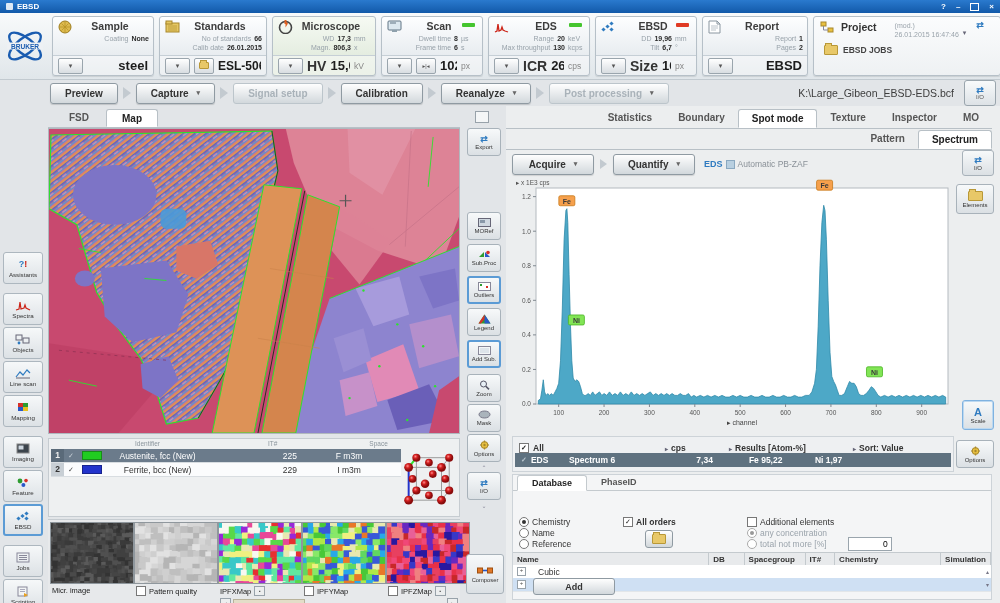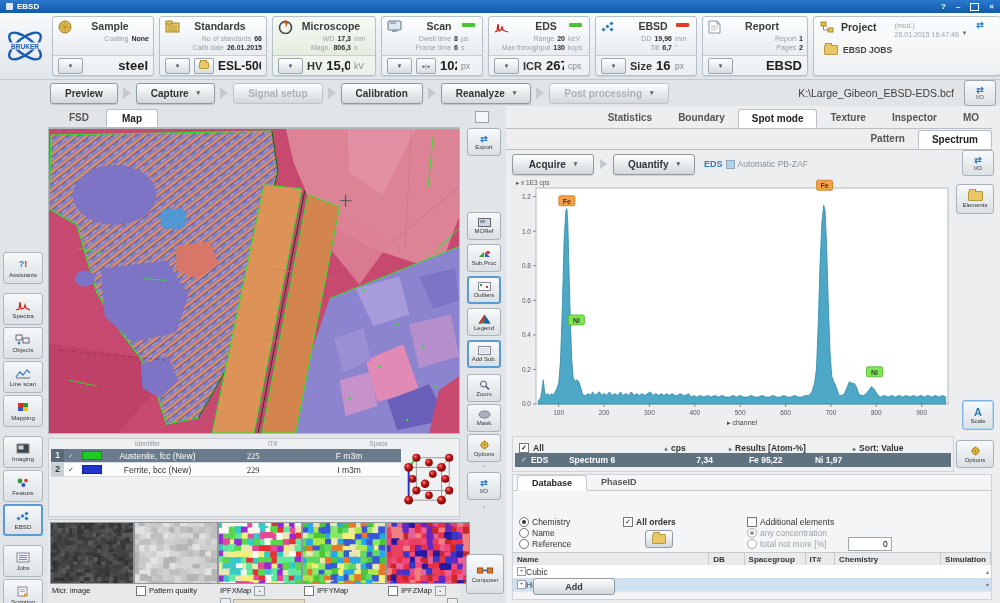--- a/index.html
+++ b/index.html
@@ -28,21 +28,21 @@
   .p-row .rv{color:#2c2c2c;font-weight:bold;}
   .p-row .ru{width:17px;text-align:left;color:#98a2aa;}
   .p-foot{position:absolute;left:0;right:0;bottom:0;height:19px;border-top:1px solid #c6cfd6;display:flex;
           align-items:center;padding:0 5px;gap:4px;background:rgba(255,255,255,.45);border-radius:0 0 3px 3px;}
   .ddbtn{width:23px;height:14px;border:1px solid #9aa5ad;border-radius:2px;background:linear-gradient(#fff,#d8dde1);
          font-size:7px;color:#555;display:flex;align-items:center;justify-content:center;flex:none;}
   .xsbtn{width:18px;height:14px;border:1px solid #9aa5ad;border-radius:2px;background:linear-gradient(#fff,#d8dde1);
          font-size:5.5px;color:#555;display:flex;align-items:center;justify-content:center;flex:none;}
   .big{margin-left:auto;font-size:13px;font-weight:bold;color:#1c1c1c;white-space:nowrap;overflow:hidden;}
   .bigu{width:16px;font-size:8.5px;color:#888;flex:none;}
-  .biglabel{font-size:11px;font-weight:bold;color:#333;}
+  .biglabel{font-size:14px;font-weight:bold;color:#333;}
   .project{background:linear-gradient(#fbfcfd,#eef1f3);width:186px;}
   .proj-row1{position:absolute;top:4px;left:6px;right:6px;display:flex;align-items:flex-start;gap:4px;}
   .proj-title{font-size:10.5px;font-weight:bold;}
   .proj-meta{margin-left:14px;font-size:7px;color:#9aa3ab;line-height:9px;}
   .proj-row2{position:absolute;top:28px;left:10px;display:flex;align-items:center;gap:5px;font-size:8.5px;font-weight:bold;color:#444;}
   .folder{width:12px;height:8px;background:#e8c868;border:1px solid #b89838;border-radius:1px;position:relative;}
   .folder:before{content:"";position:absolute;top:-3px;left:0;width:5px;height:2px;background:#e8c868;border:1px solid #b89838;border-bottom:none;}
   
   .wfrow{position:absolute;top:81px;left:50px;right:4px;height:24px;display:flex;align-items:center;gap:2px;}
   .wfbtn{height:19px;padding:0 14px;border:1px solid #8f9aa2;border-radius:3px;background:linear-gradient(#fefefe,#d2d8dc);
@@ -72,27 +72,27 @@
   .ph-head{position:absolute;top:1px;left:6px;width:344px;display:flex;font-size:6.5px;color:#8a949c;}
   .ph-table{position:absolute;top:10px;left:2px;width:350px;}
   .ph-row{display:flex;align-items:center;height:13px;font-size:8.5px;border-bottom:1px solid #d8dde1;background:#fbfcfd;}
   .ph-row.selected{background:var(--c-selected_phase_row);color:#fff;}
   .ph-num{width:13px;text-align:center;background:#c8cfd5;color:#333;font-weight:bold;height:100%;line-height:13px;flex:none;}
   .ph-row.selected .ph-num{background:#5a6a79;color:#eee;}
   .ph-chk{width:14px;text-align:center;font-size:7px;color:#4a4a4a;flex:none;}
   .ph-row.selected .ph-chk{color:#c8d0d8;}
   .ph-sw{width:18px;height:7px;margin:0 4px;flex:none;border:1px solid rgba(0,0,0,.3);}
   .ph-name{flex:1;text-align:center;white-space:nowrap;overflow:hidden;}
-  .ph-it{width:88px;text-align:center;flex:none;font-family:Liberation Serif, serif;}
+  .ph-it{width:88px;text-align:right;flex:none;}
   .ph-sg{width:104px;text-align:center;flex:none;}
   .crystal{position:absolute;right:4px;top:2px;width:56px;height:72px;}
   .thumbstrip{position:absolute;top:413px;left:2px;width:412px;height:84px;background:#e7e9eb;border-top:1px solid #c6ccd1;}
   .thumb{position:absolute;top:2px;width:82px;height:60px;border:1px solid #8f979d;box-sizing:content-box;overflow:hidden;}
   .thumb svg{display:block;}
-  .tlabel{position:absolute;top:66px;font-size:7.5px;color:#222;display:flex;align-items:flex-start;gap:3px;white-space:nowrap;}
+  .tlabel{position:absolute;top:66px;font-size:7.5px;color:#222;display:flex;align-items:center;gap:3px;white-space:nowrap;}
   .cb{width:8px;height:8px;border:1px solid #777;background:#fff;display:inline-flex;align-items:center;justify-content:center;font-size:7px;color:#222;flex:none;}
   .cb.checked:after{content:"✓";}
   .tscroll{position:absolute;top:78px;left:172px;display:flex;align-items:center;gap:2px;}
   .scrbtn{width:9px;height:8px;border:1px solid #98a2aa;background:#eceeef;font-size:5px;display:flex;align-items:center;justify-content:center;color:#555;}
   .scrtrack{width:70px;height:7px;background:#e3ddc8;border:1px solid #b8b29a;}
   .minibtn{width:9px;height:8px;border:1px solid #98a2aa;background:#eceeef;font-size:5px;display:flex;align-items:center;justify-content:center;color:#555;}
   
   .midbar{position:absolute;left:462px;top:106px;width:44px;bottom:0;}
   .maxbox{position:absolute;top:5px;left:13px;width:12px;height:10px;border:1px solid #98a2aa;background:#f4f6f7;}
   .mbtn{position:absolute;left:5px;width:34px;height:28px;border:1px solid #a8b2ba;border-radius:3px;
@@ -137,21 +137,21 @@
   .radio.dim{border-color:#aaa;} .radio.dim:after{background:#999;}
   .optrow{display:flex;align-items:center;gap:3px;height:11px;}
   .dim{color:#9aa3ab;}
   .col1{position:absolute;left:0;top:0;} .col2{position:absolute;left:104px;top:0;} .col3{position:absolute;left:228px;top:0;}
   .folderbtn{width:26px;height:16px;border:1px solid #8f9aa2;border-radius:3px;background:linear-gradient(#fefefe,#d2d8dc);
              display:flex;align-items:center;justify-content:center;margin-top:3px;margin-left:22px;}
   .numinput{width:36px;height:12px;border:1px solid #9aa5ad;background:#fff;font-size:8.5px;text-align:right;padding:0 3px;font-family:"Liberation Sans",sans-serif;}
   .dbthead{position:absolute;top:77px;left:0;right:0;height:12px;background:#e8eaec;border-top:1px solid #c4cace;border-bottom:1px solid #c4cace;
            display:flex;align-items:center;font-size:8px;font-weight:bold;color:#333;}
   .dbthead span{border-right:1px solid #c4cace;padding:0 4px;box-sizing:border-box;height:100%;display:flex;align-items:center;}
-  .dbrow{position:absolute;left:0;right:0;height:13px;display:flex;align-items:center;font-size:8.5px;gap:0;padding-left:4px;background:#fff;border-bottom:1px solid #e2e6e9;}
+  .dbrow{position:absolute;left:0;right:0;height:13px;display:flex;align-items:center;font-size:8.5px;gap:12px;padding-left:4px;background:#fff;border-bottom:1px solid #e2e6e9;}
   .dbrow.sel{background:var(--c-db_selected_row);}
   .expander{width:7px;height:7px;border:1px solid #98a2aa;background:#fff;font-size:6px;line-height:5px;text-align:center;color:#555;flex:none;}
   .addbtn{position:absolute;left:20px;bottom:4px;width:80px;height:15px;border:1px solid #8f9aa2;border-radius:3px;
           background:linear-gradient(#fefefe,#d2d8dc);font-weight:bold;font-size:9px;color:#333;display:flex;align-items:center;justify-content:center;}
   .composer{position:absolute;left:4px;top:448px;width:36px;height:38px;border:1px solid #a8b2ba;border-radius:3px;
             background:linear-gradient(#f7f9fa,#dbe0e4);display:flex;flex-direction:column;align-items:center;justify-content:center;font-size:5.8px;color:#333;gap:2px;}
 </style>
 </head>
 <body>
 

